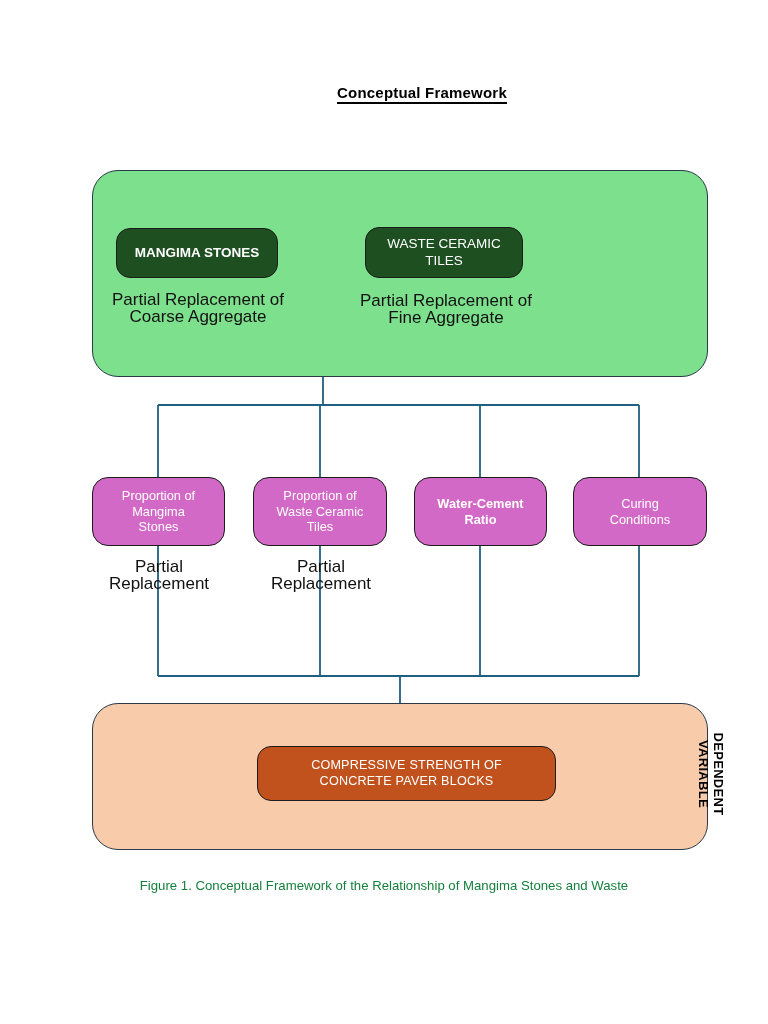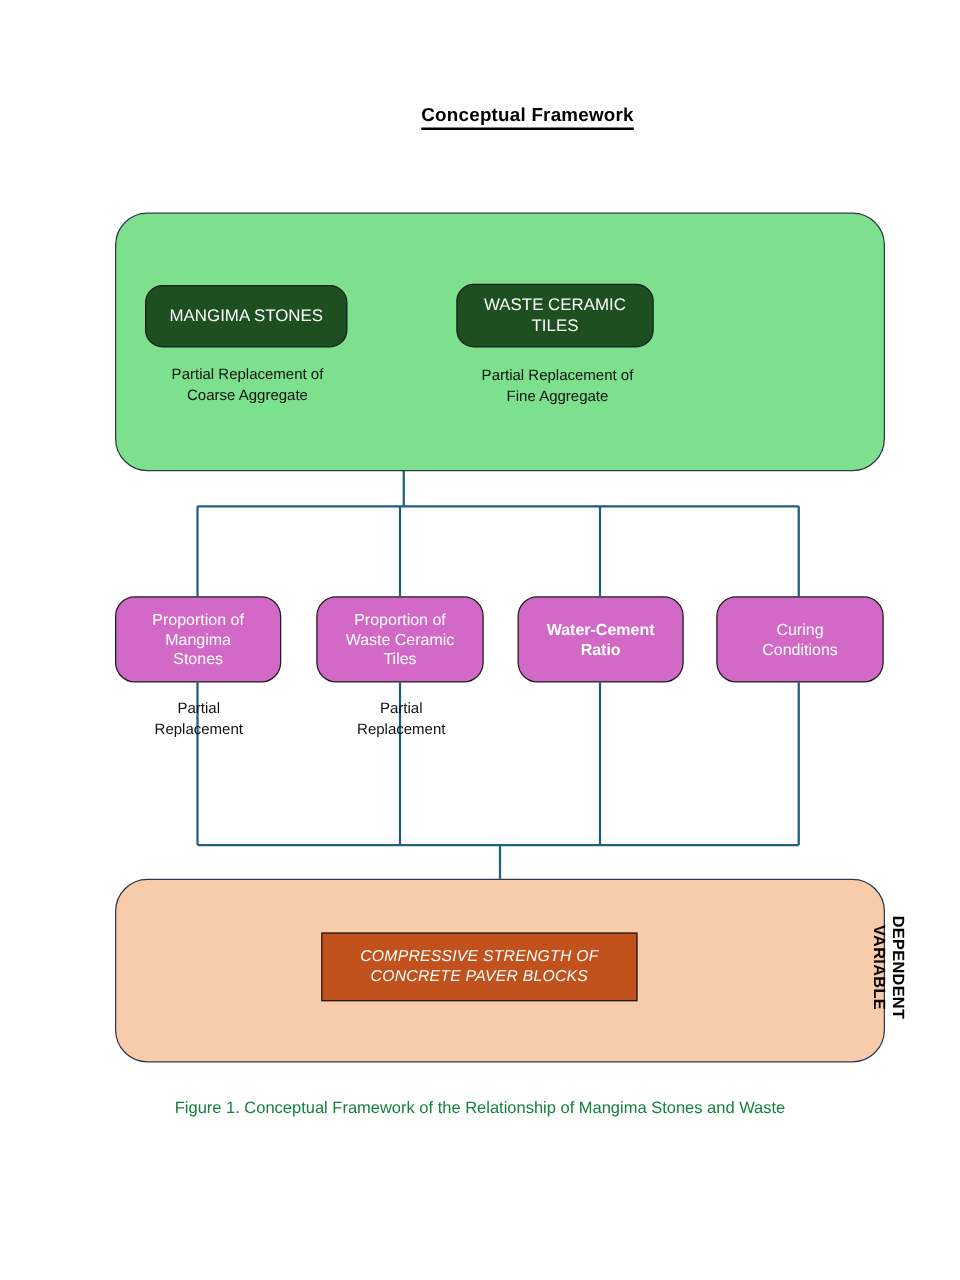--- a/index.html
+++ b/index.html
@@ -103,50 +103,49 @@
     text-align: center;
     border: 1.6px solid #1c1c1c;
     border-radius: 14px;
     color: #ffffff;
     line-height: 1.2;
   }
   .node-dark-green {
     background: #1d4f21;
     font-size: 13.5px;
   }
-  .node-mangima   { left: 116px; top: 228px; width: 162px; height: 50px; }
+  .node-mangima   { left: 116px; top: 228px; width: 162px; height: 50px; font-weight: bold; }
   .node-tiles     { left: 365px; top: 227px; width: 158px; height: 51px; }
 
   .node-pink {
     background: #d269c6;
     font-size: 12.8px;
     border-radius: 16px;
   }
   .node-p1 { left: 92px;  top: 477px; width: 133px; height: 69px; }
   .node-p2 { left: 253px; top: 477px; width: 134px; height: 69px; }
   .node-p3 { left: 414px; top: 477px; width: 133px; height: 69px; font-weight: bold; }
   .node-p4 { left: 573px; top: 477px; width: 134px; height: 69px; }
 
   .node-orange {
     left: 257px;
     top: 746px;
-    width: 253px;
+    width: 299px;
     height: 55px;
     background: #c1521d;
     font-size: 12.6px;
-    border-radius: 0;
+    border-radius: 14px;
     letter-spacing: .2px;
-    font-style: italic;
   }
 
   
   .sub-caption {
     position: absolute;
     text-align: center;
-    font-size: 12px;
+    font-size: 17px;
     line-height: 17px;
     color: #111111;
   }
   .cap-coarse { left: 104px; top: 291px; width: 188px; }
   .cap-fine   { left: 352px; top: 292px; width: 188px; }
   .cap-pr1    { left: 94px;  top: 558px; width: 130px; }
   .cap-pr2    { left: 256px; top: 558px; width: 130px; }
 
   
   .figure-caption {

